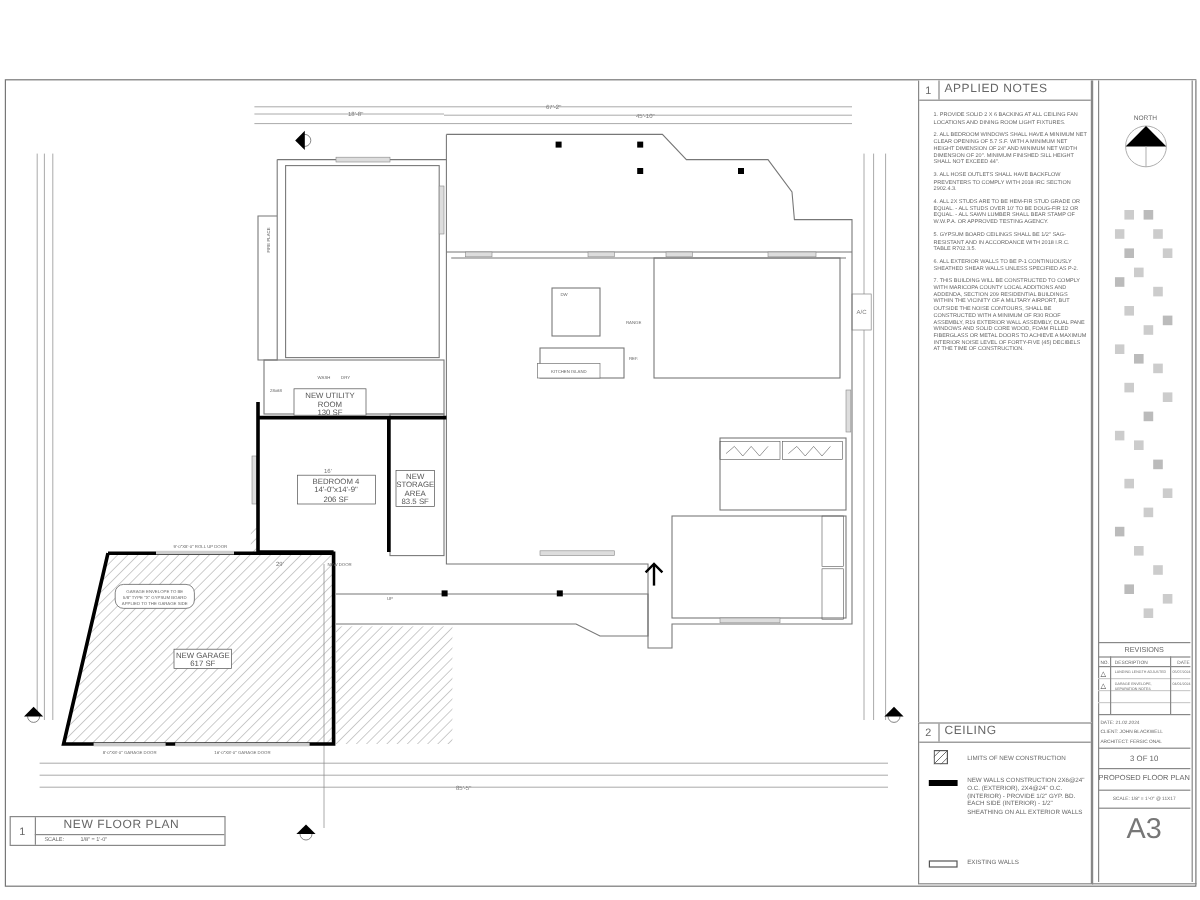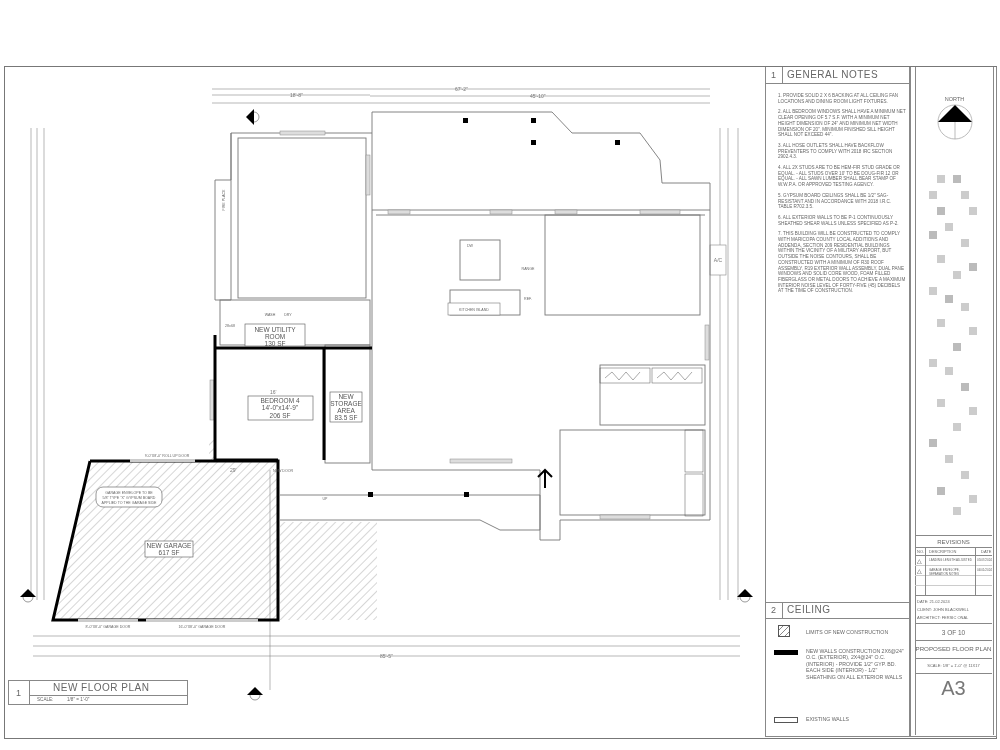--- a/index.html
+++ b/index.html
@@ -201,21 +201,21 @@
   <span style="position:absolute;left:28px;top:1px;font-size:10px;color:#666;letter-spacing:0.5px;padding-left:16px;">NEW FLOOR PLAN</span>
   <div style="position:absolute;left:20px;top:14px;width:158px;border-top:1px solid #888;"></div>
   <span style="position:absolute;left:28px;top:16px;font-size:4.6px;color:#666;">SCALE:</span>
   <span style="position:absolute;left:58px;top:16px;font-size:4.6px;color:#666;">1/8" = 1'-0"</span>
 </div>
 
 <div class="panel" style="left:765px;top:67px;width:145px;height:535px;border-top:none;border-bottom:none;">
   <div style="position:absolute;left:0;top:0;width:143px;height:16px;border-bottom:1px solid #888;"></div>
   <div style="position:absolute;left:16px;top:0;height:16px;border-left:1px solid #888;"></div>
   <span class="num" style="left:5px;top:3px;">1</span>
-  <span class="hdr" style="left:21px;top:2px;">GENERAL NOTES</span>
+  <span class="hdr" style="left:21px;top:2px;">APPLIED NOTES</span>
   <div class="notes">
     <p>1. PROVIDE SOLID 2 X 6 BACKING AT ALL CEILING FAN LOCATIONS AND DINING ROOM LIGHT FIXTURES.</p>
     <p>2. ALL BEDROOM WINDOWS SHALL HAVE A MINIMUM NET CLEAR OPENING OF 5.7 S.F. WITH A MINIMUM NET HEIGHT DIMENSION OF 24" AND MINIMUM NET WIDTH DIMENSION OF 20". MINIMUM FINISHED SILL HEIGHT SHALL NOT EXCEED 44".</p>
     <p>3. ALL HOSE OUTLETS SHALL HAVE BACKFLOW PREVENTERS TO COMPLY WITH 2018 IRC SECTION 2902.4.3.</p>
     <p>4. ALL 2x STUDS ARE TO BE HEM-FIR STUD GRADE OR EQUAL. - ALL STUDS OVER 10' TO BE DOUG-FIR 12 OR EQUAL. - ALL SAWN LUMBER SHALL BEAR STAMP OF W.W.P.A. OR APPROVED TESTING AGENCY.</p>
     <p>5. GYPSUM BOARD CEILINGS SHALL BE 1/2" SAG-RESISTANT AND IN ACCORDANCE WITH 2018 I.R.C. TABLE R702.3.5.</p>
     <p>6. ALL EXTERIOR WALLS TO BE P-1 CONTINUOUSLY SHEATHED SHEAR WALLS UNLESS SPECIFIED AS P-2.</p>
     <p>7. THIS BUILDING WILL BE CONSTRUCTED TO COMPLY WITH MARICOPA COUNTY LOCAL ADDITIONS AND ADDENDA, SECTION 209 RESIDENTIAL BUILDINGS WITHIN THE VICINITY OF A MILITARY AIRPORT, BUT OUTSIDE THE NOISE CONTOURS, SHALL BE CONSTRUCTED WITH A MINIMUM OF R30 ROOF ASSEMBLY, R19 EXTERIOR WALL ASSEMBLY, DUAL PANE WINDOWS AND SOLID CORE WOOD, FOAM FILLED FIBERGLASS OR METAL DOORS TO ACHIEVE A MAXIMUM INTERIOR NOISE LEVEL OF FORTY-FIVE (45) DECIBELS AT THE TIME OF CONSTRUCTION.</p>
   </div>
 </div>
@@ -304,14 +304,14 @@
   <span class="tb" style="left:6px;top:532px;font-size:4px;">DATE: 21.02.2024</span>
   <span class="tb" style="left:6px;top:540px;font-size:4px;">CLIENT: JOHN BLACKWELL</span>
   <span class="tb" style="left:6px;top:548px;font-size:4px;">ARCHITECT: FERSIC ONAL</span>
   <div style="position:absolute;left:4px;top:556px;width:77px;border-top:1px solid #888;"></div>
   <span class="tb" style="left:4px;width:77px;top:562px;text-align:center;font-size:6.5px;">3 OF 10</span>
   <div style="position:absolute;left:4px;top:573px;width:77px;border-top:1px solid #888;"></div>
   <span class="tb" style="left:4px;width:77px;top:578px;text-align:center;font-size:6.2px;">PROPOSED FLOOR PLAN</span>
   <div style="position:absolute;left:4px;top:591px;width:77px;border-top:1px solid #888;"></div>
   <span class="tb" style="left:4px;width:77px;top:596px;text-align:center;font-size:4px;">SCALE:   1/8" = 1'-0" @ 11X17</span>
   <div style="position:absolute;left:4px;top:606px;width:77px;border-top:1px solid #888;"></div>
-  <span class="tb" style="left:4px;width:77px;top:610px;text-align:center;font-size:20px;color:#777;">A3</span>
+  <span class="tb" style="left:4px;width:77px;top:610px;text-align:center;font-size:24px;color:#777;">A3</span>
 </div>
 
 </body></html>

